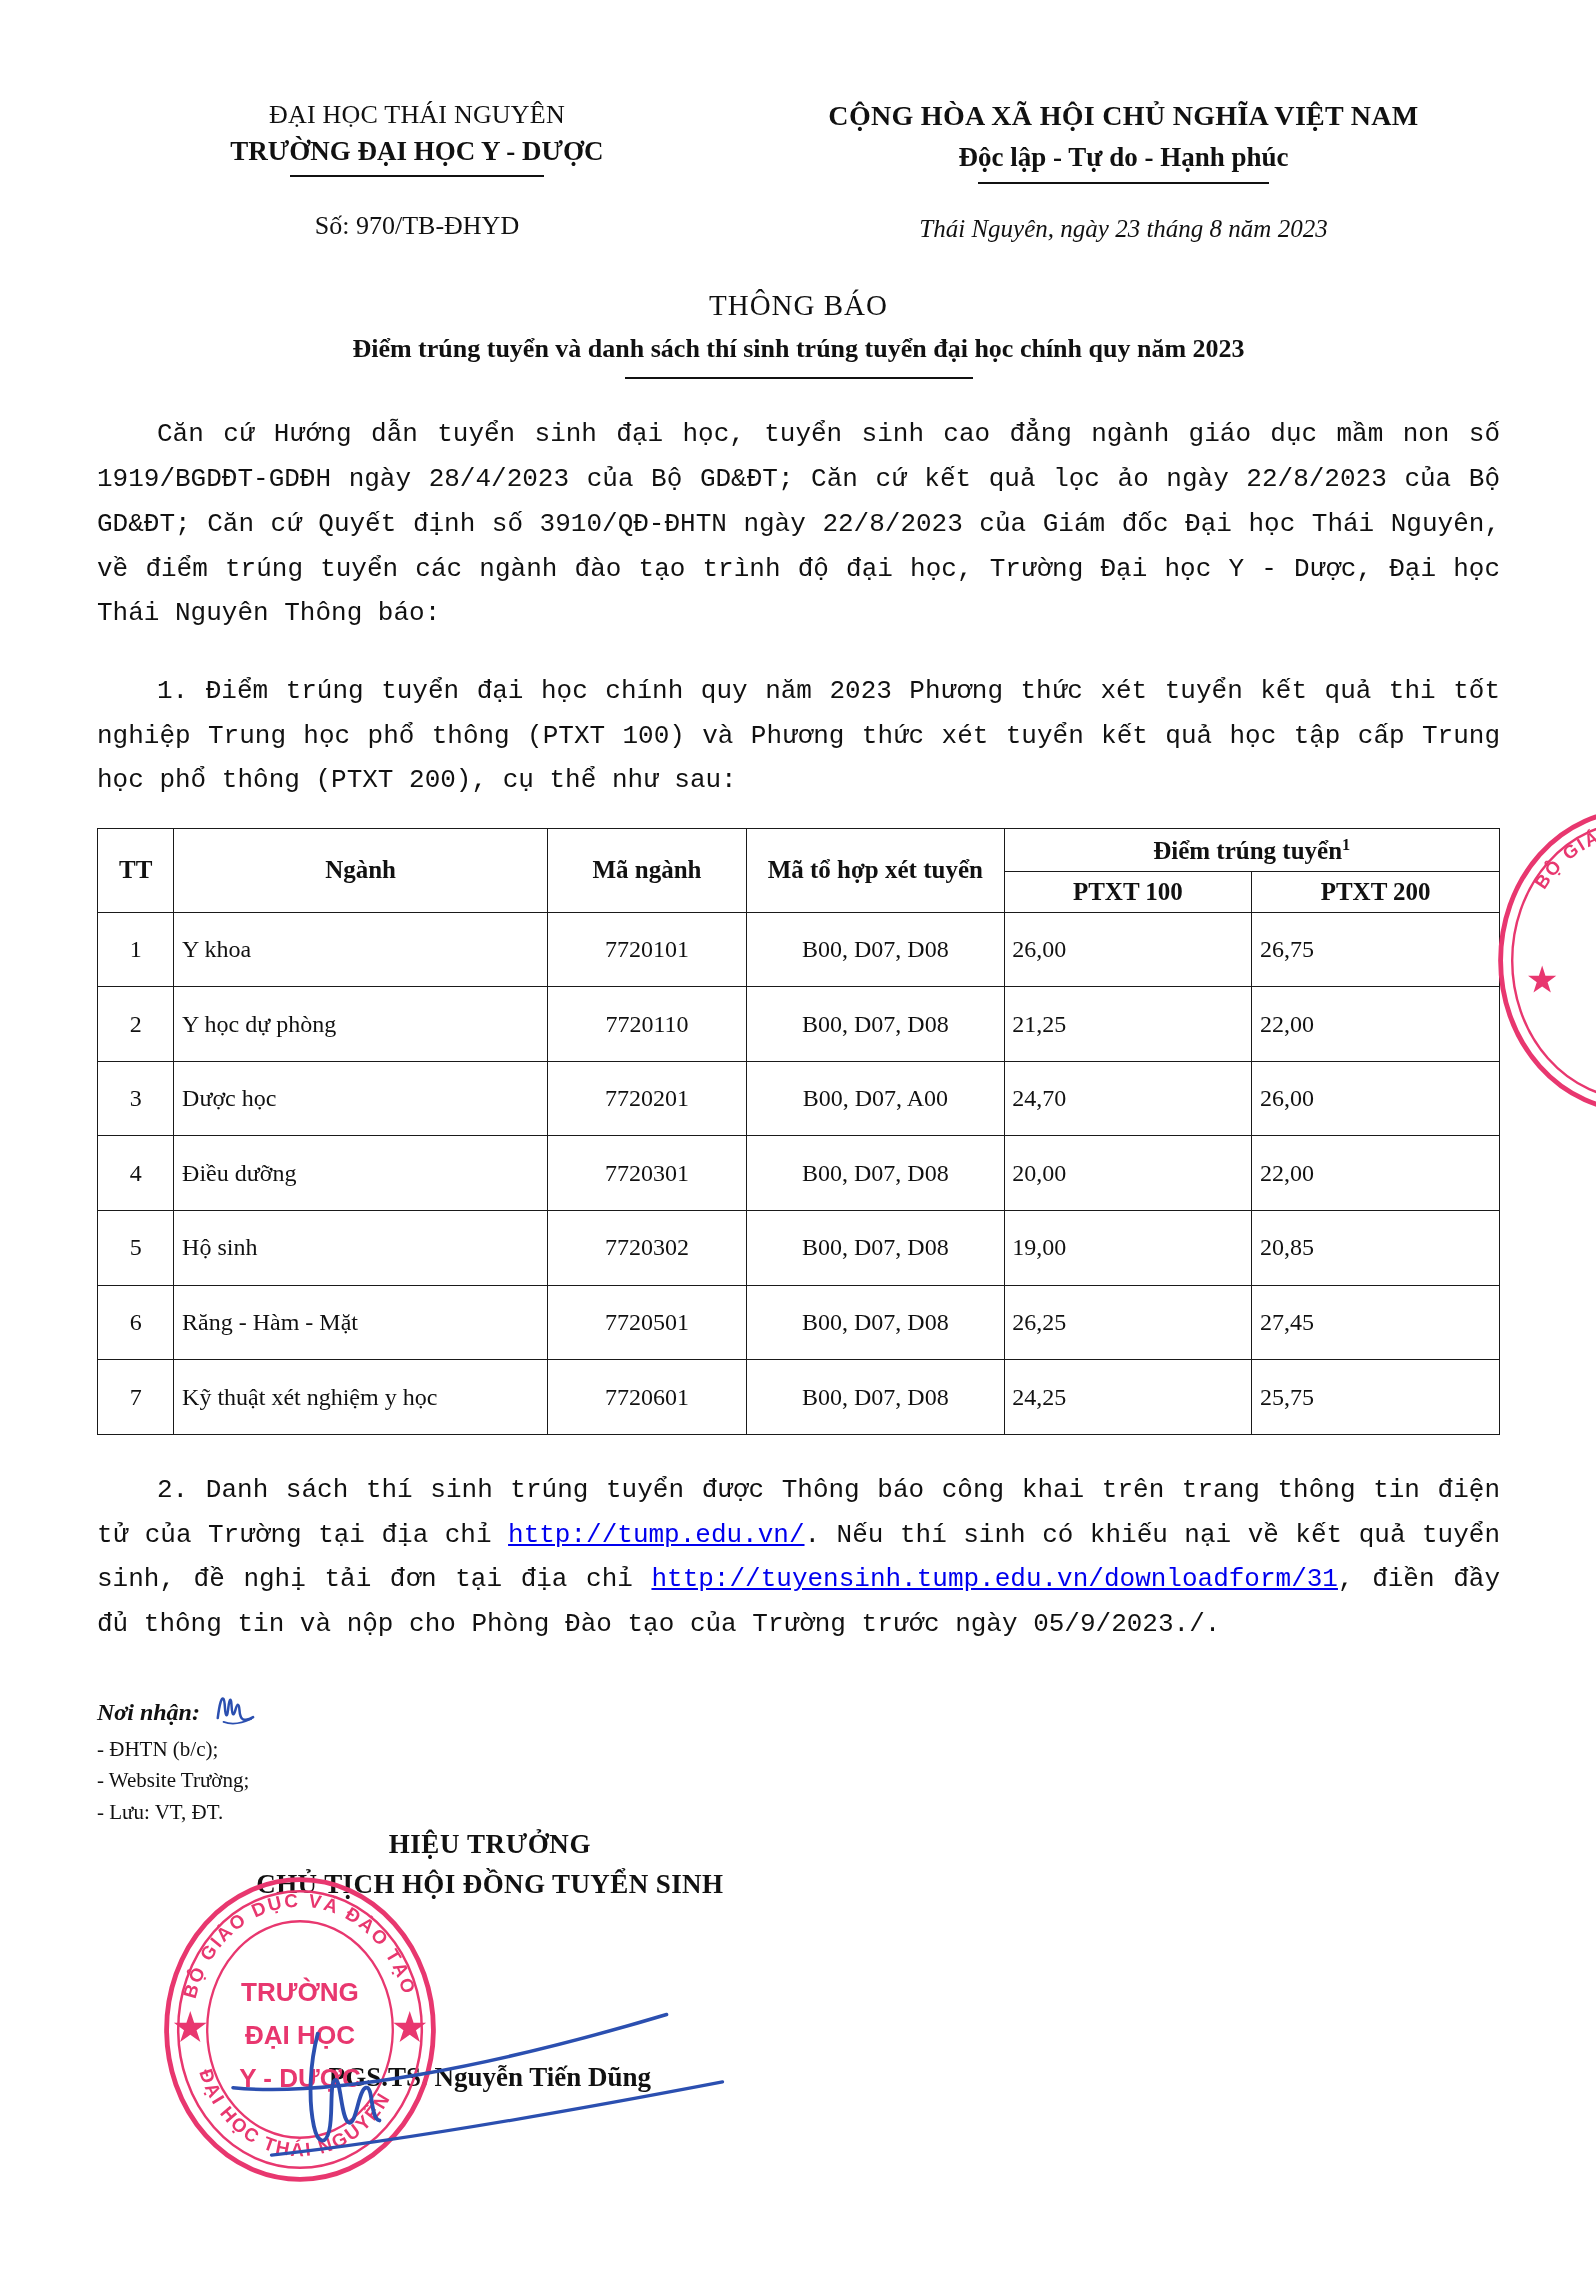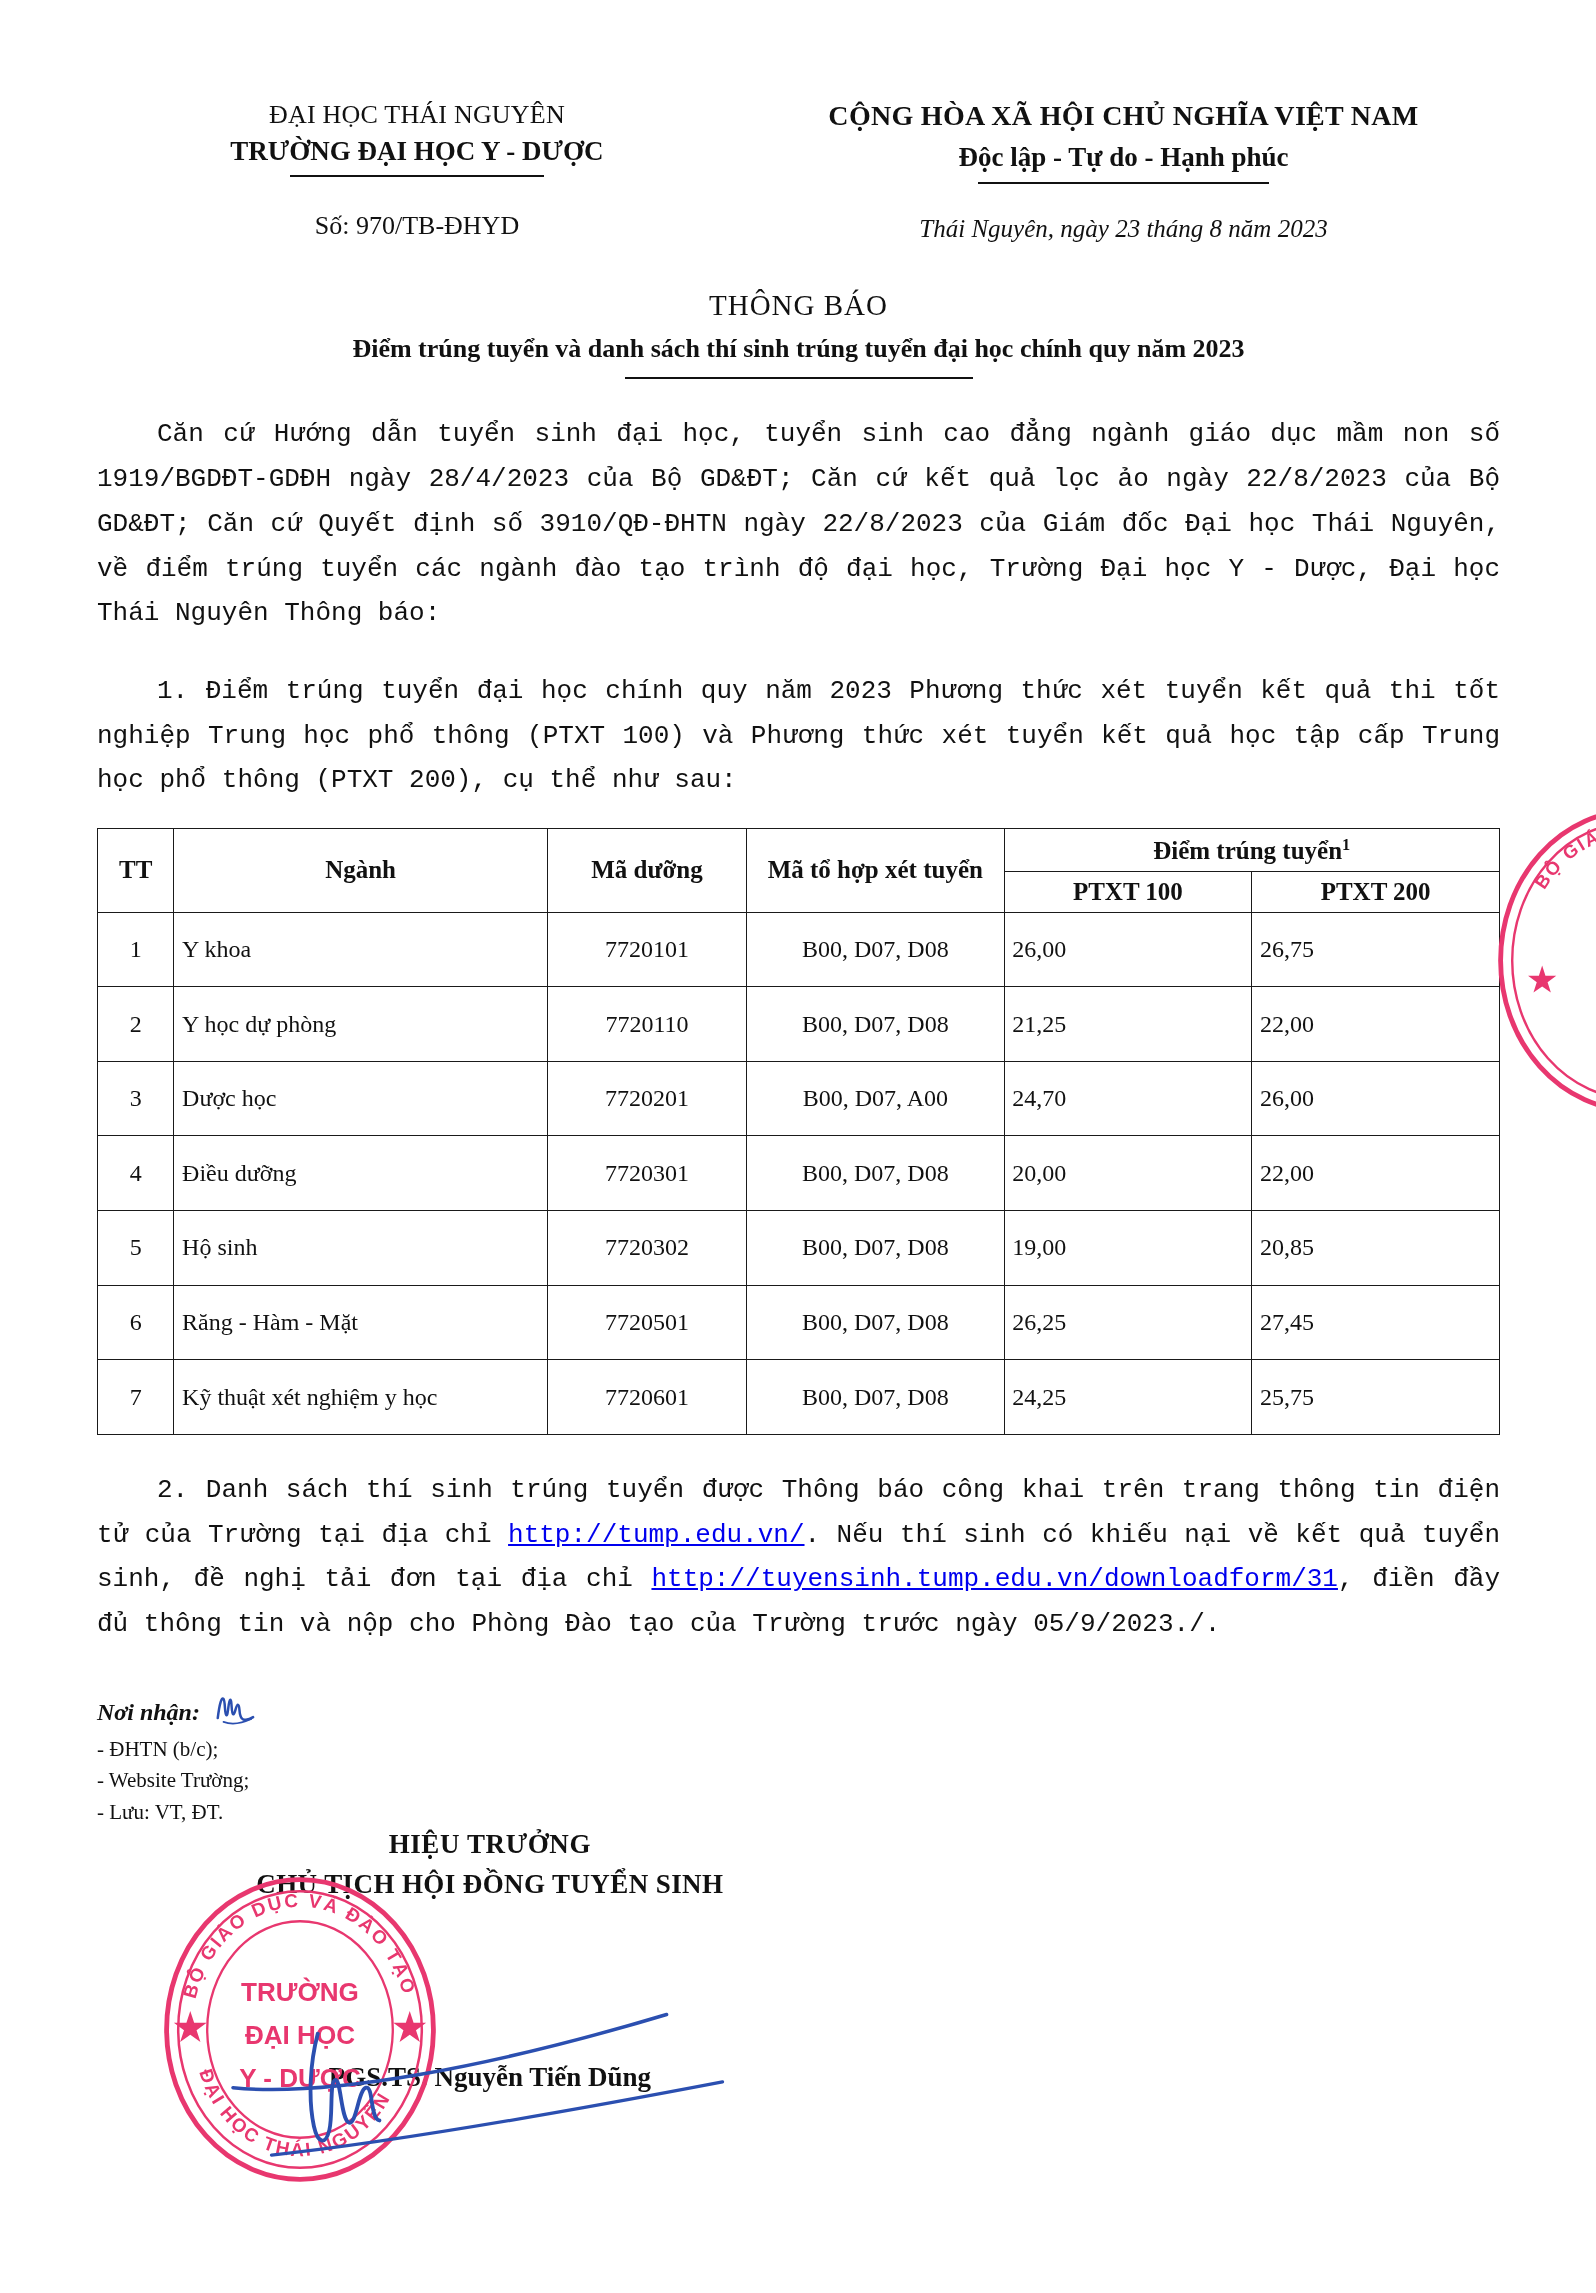--- a/index.html
+++ b/index.html
@@ -292,21 +292,21 @@
 
     <p class="para">Căn cứ Hướng dẫn tuyển sinh đại học, tuyển sinh cao đẳng ngành giáo dục mầm non số 1919/BGDĐT-GDĐH ngày 28/4/2023 của Bộ GD&amp;ĐT; Căn cứ kết quả lọc ảo ngày 22/8/2023 của Bộ GD&amp;ĐT; Căn cứ Quyết định số 3910/QĐ-ĐHTN ngày 22/8/2023 của Giám đốc Đại học Thái Nguyên, về điểm trúng tuyển các ngành đào tạo trình độ đại học, Trường Đại học Y - Dược, Đại học Thái Nguyên Thông báo:</p>
 
     <p class="para">1. Điểm trúng tuyển đại học chính quy năm 2023 Phương thức xét tuyển kết quả thi tốt nghiệp Trung học phổ thông (PTXT 100) và Phương thức xét tuyển kết quả học tập cấp Trung học phổ thông (PTXT 200), cụ thể như sau:</p>
 
     <table class="scores">
       <thead>
         <tr>
           <th class="c-tt" rowspan="2">TT</th>
           <th class="c-nganh" rowspan="2">Ngành</th>
-          <th class="c-ma" rowspan="2">Mã dưỡng</th>
+          <th class="c-ma" rowspan="2">Mã ngành</th>
           <th class="c-to" rowspan="2">Mã tổ hợp xét tuyển</th>
           <th colspan="2">
             <span>Điểm trúng tuyển</span><sup class="fn">1</sup>
           </th>
         </tr>
         <tr>
           <th class="c-sc">PTXT 100</th>
           <th class="c-sc">PTXT 200</th>
         </tr>
       </thead>

